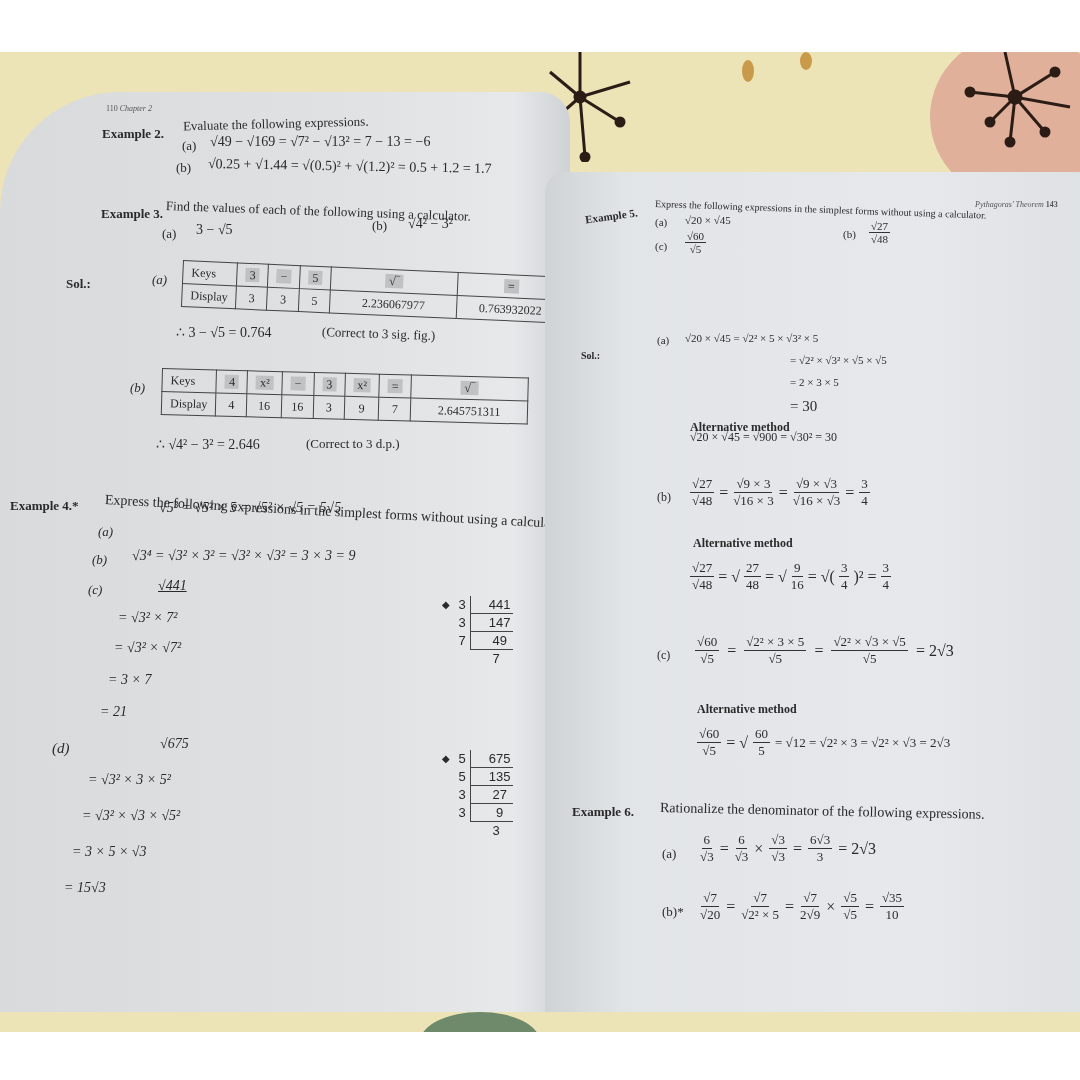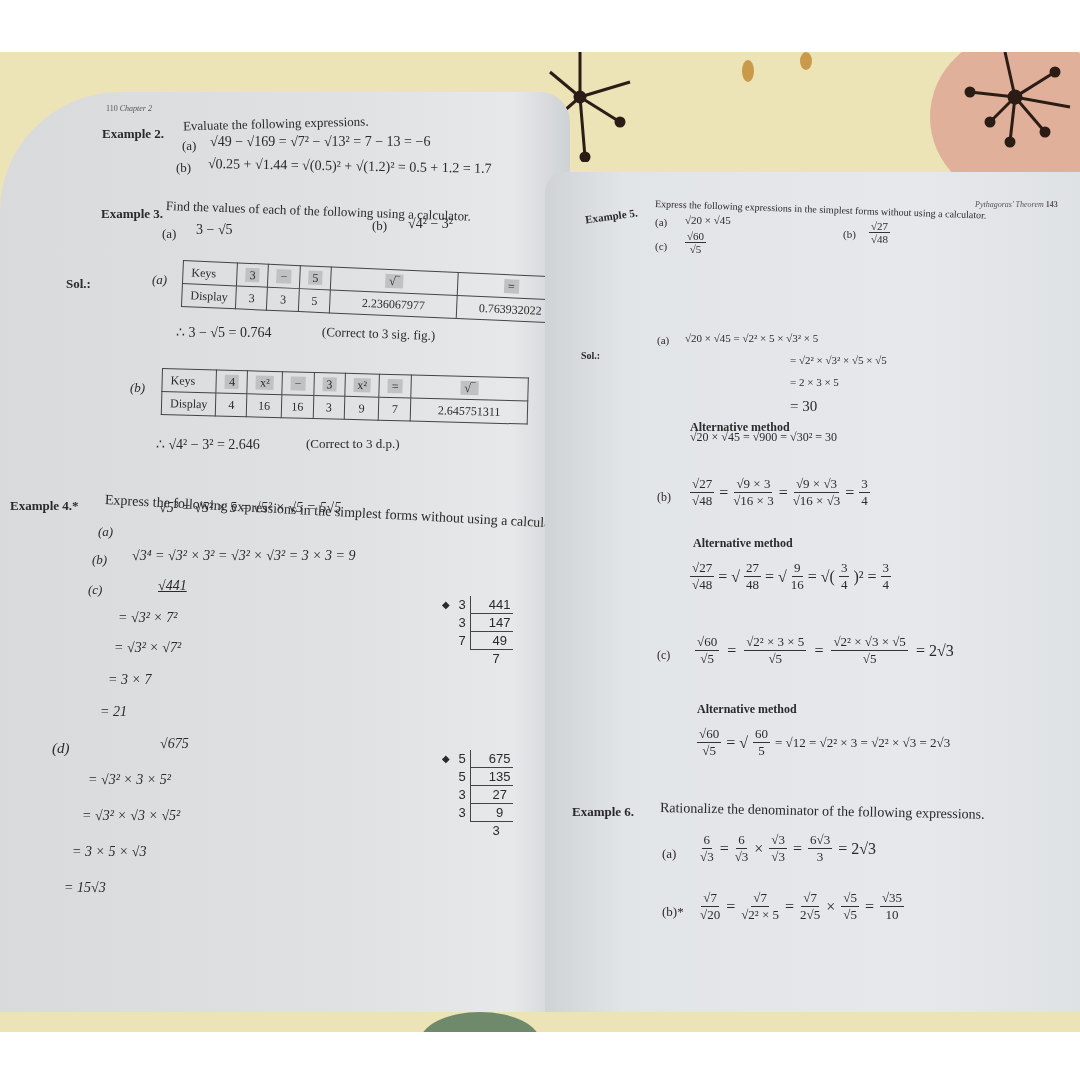--- a/index.html
+++ b/index.html
@@ -382,21 +382,21 @@
           <span>√20</span>
         </span>
       <span>=</span>
       <span class="frac">
           <span class="num">√7</span>
           <span>√2² × 5</span>
         </span>
       <span>=</span>
       <span class="frac">
           <span class="num">√7</span>
-          <span>2√5</span>
+          <span>2√9</span>
         </span>
       <span>×</span>
       <span class="frac">
           <span class="num">√5</span>
           <span>√5</span>
         </span>
       <span>=</span>
       <span class="frac">
           <span class="num">√35</span>
           <span>10</span>

